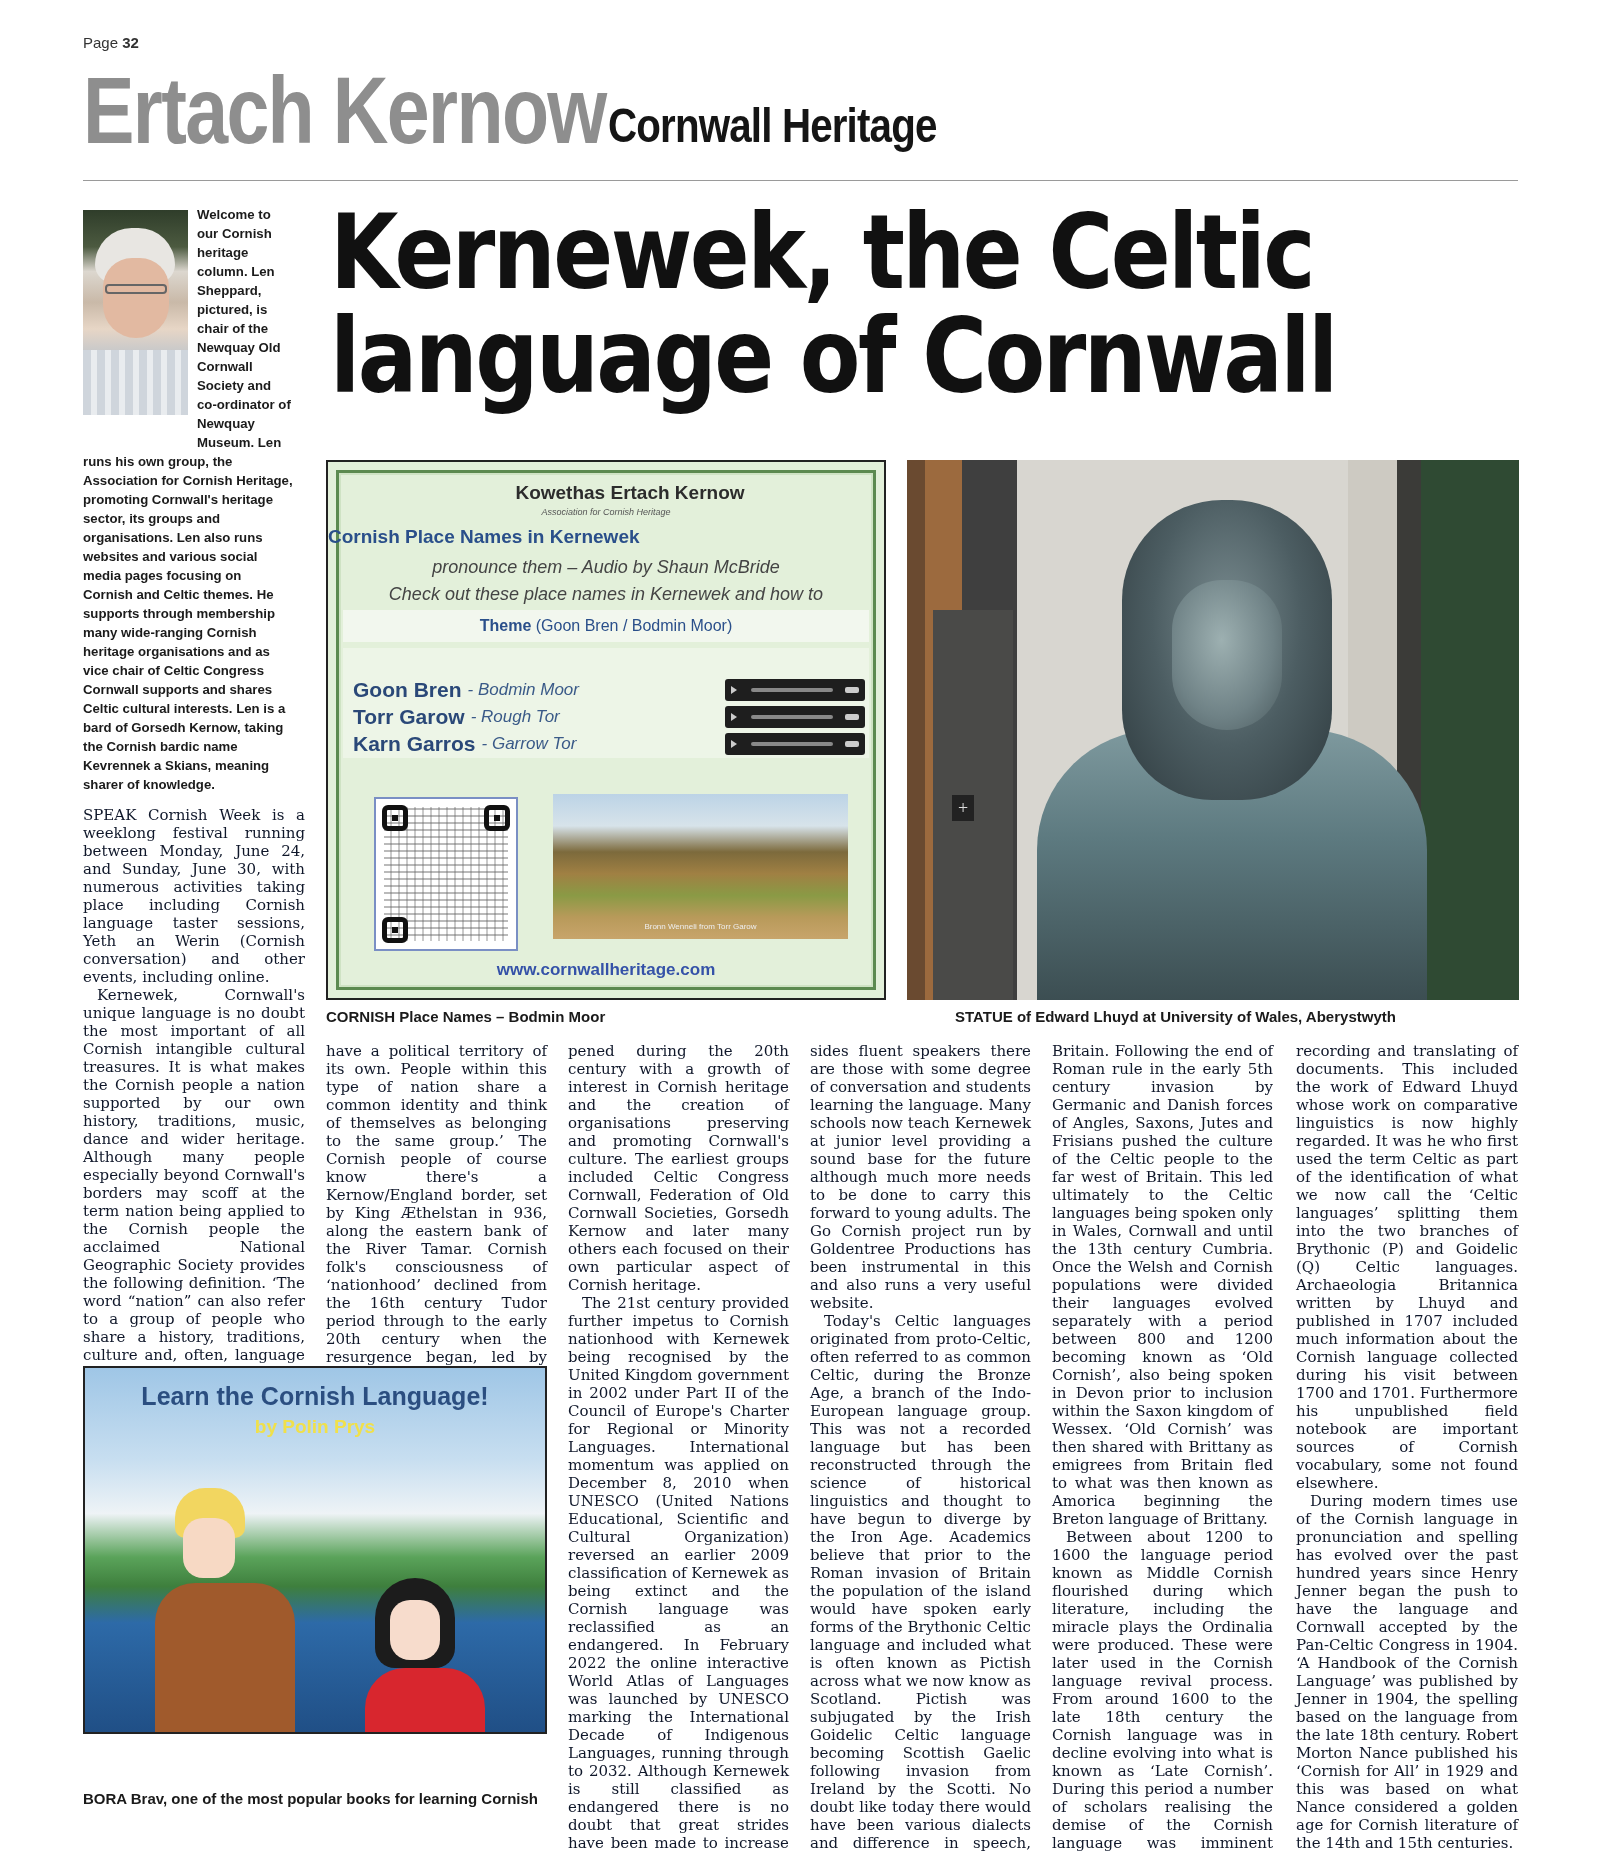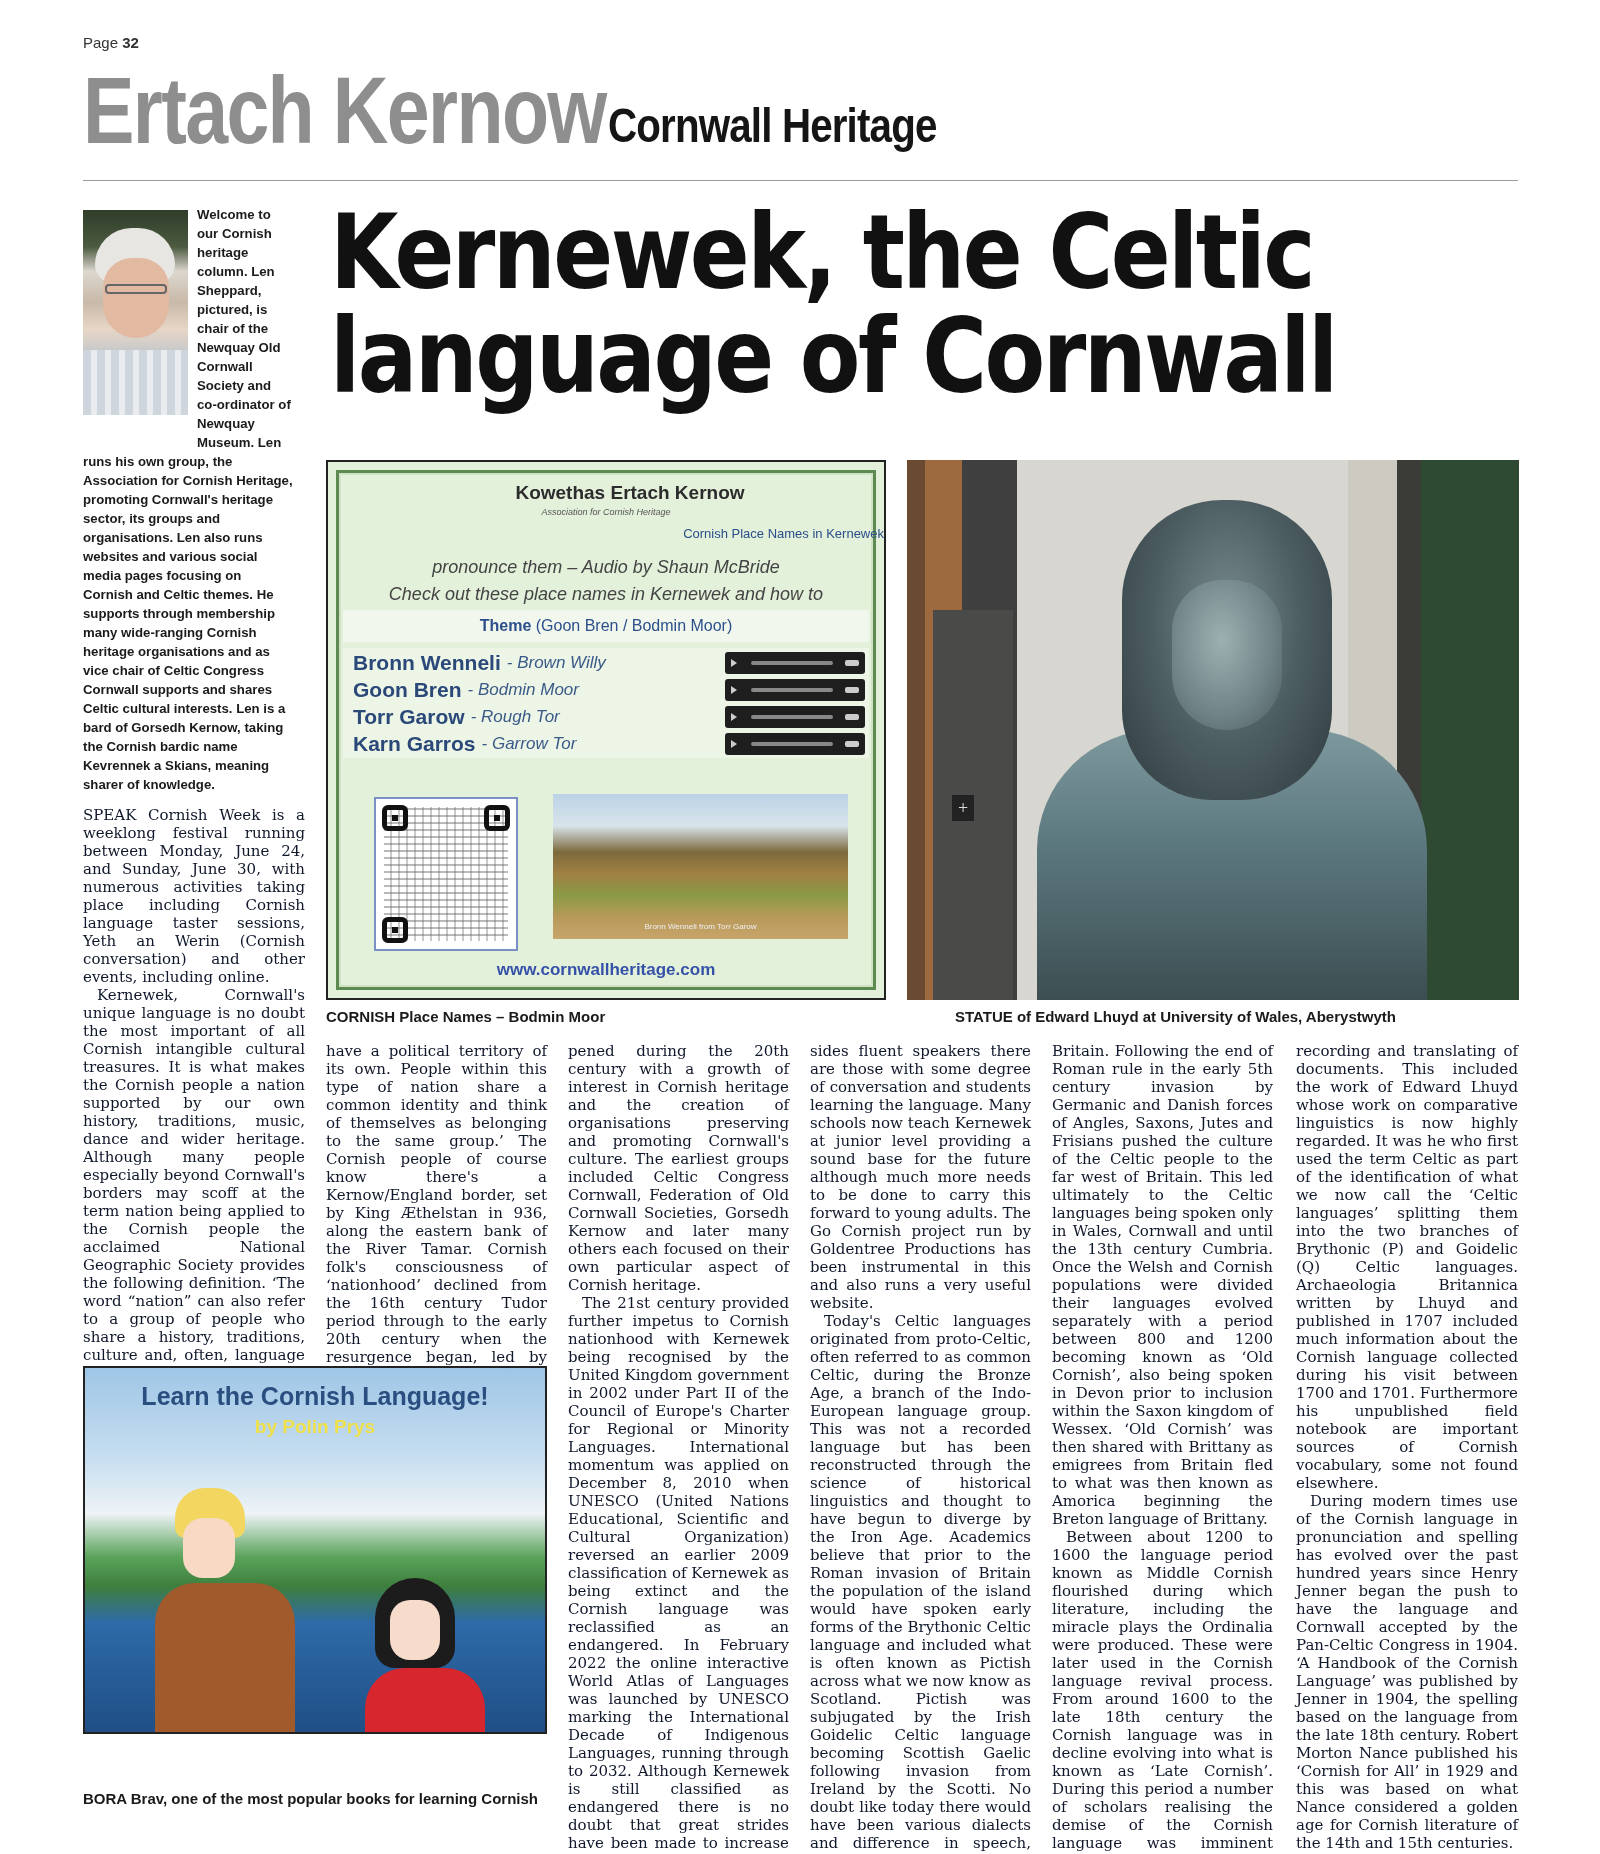--- a/index.html
+++ b/index.html
@@ -22,21 +22,21 @@
   #intro .float{float:left;width:114px;height:232px;}
   #headline{left:330px;top:200px;width:1200px;font-size:104px;line-height:104px;font-weight:900;color:#111;letter-spacing:-3px;font-family:"DejaVu Sans",sans-serif;transform:scaleX(0.85);transform-origin:left top;white-space:nowrap;}
   .body-col{font-size:15px;line-height:18px;color:#0f172a;text-align:justify;hyphens:auto;}
   .body-col p{margin:0;text-indent:0;}
   .body-col p+p{text-indent:14px;}
   #col1{left:83px;top:806px;width:222px;}
   #flyer{left:326px;top:460px;width:560px;height:540px;border:2px solid #222;background:#e3f0da;box-sizing:border-box;}
   #flyer .inner{position:absolute;left:8px;top:8px;right:8px;bottom:8px;border:3px solid #5c8a50;box-shadow:inset 0 0 0 2px #cfe3c4;}
   #flyer .org{position:absolute;top:20px;width:100%;text-align:center;font-size:19px;font-weight:700;color:#2c2c2c;padding-left:24px;}
   #flyer .orgsub{position:absolute;top:45px;width:100%;text-align:center;font-size:9px;font-style:italic;color:#555;}
-  #flyer .title{position:absolute;top:64px;width:100%;text-align:right;font-size:13px;font-weight:400;color:#2a4f8a;}
+  #flyer .title{position:absolute;top:64px;width:100%;text-align:left;font-size:19px;font-weight:700;color:#2a4f8a;}
   #flyer .desc{position:absolute;top:92px;width:100%;text-align:center;font-size:18px;font-style:italic;color:#444;line-height:27px;}
   #flyer .themebar{position:absolute;left:15px;right:15px;top:148px;height:32px;background:#f2f7ee;text-align:center;font-size:16px;line-height:32px;color:#2a4f8a;}
   #flyer .themebar b{font-weight:700;}
   #flyer .places{position:absolute;left:15px;right:15px;top:186px;height:110px;background:#edf5e7;}
   .place-row{position:absolute;left:10px;height:30px;display:flex;align-items:center;width:520px;}
   .place-name{font-size:21px;font-weight:700;color:#2a4878;}
   .place-trans{font-size:17px;font-style:italic;color:#3a5a88;margin-left:6px;}
   .audio{position:absolute;left:372px;width:140px;height:22px;background:#1e1e1e;border-radius:3px;display:flex;align-items:center;padding:0 6px;box-sizing:border-box;}
   .audio .play{width:0;height:0;border-left:6px solid #ccc;border-top:4px solid transparent;border-bottom:4px solid transparent;}
   .audio .track{flex:1;height:4px;background:#888;margin:0 6px 0 14px;border-radius:2px;}
@@ -112,29 +112,20 @@
   <div class="title">Cornish Place Names in Kernewek</div>
   <div class="desc">
     <div>pronounce them – Audio by Shaun McBride</div>
     <div>Check out these place names in Kernewek and how to</div>
   </div>
   <div class="themebar">
     <b>Theme</b>
     <span>(Goon Bren / Bodmin Moor)</span>
   </div>
   <div class="places">
-    <div class="place-row" style="top:0">
-      <span class="place-name">Bronn Wenneli</span>
-      <span class="place-trans">- Brown Willy</span>
-      <div class="audio">
-          <span class="play"></span>
-          <span class="track"></span>
-          <span class="vol"></span>
-        </div>
-    </div>
     <div class="place-row" style="top:27px">
       <span class="place-name">Goon Bren</span>
       <span class="place-trans">- Bodmin Moor</span>
       <div class="audio">
           <span class="play"></span>
           <span class="track"></span>
           <span class="vol"></span>
         </div>
     </div>
     <div class="place-row" style="top:54px">

